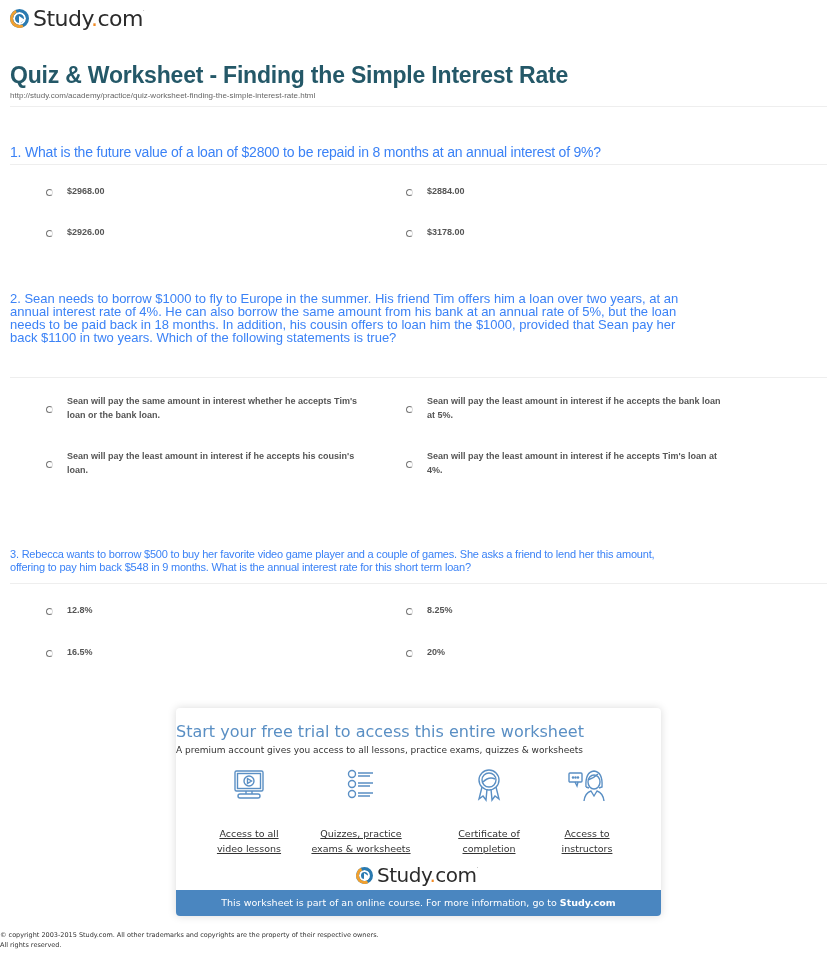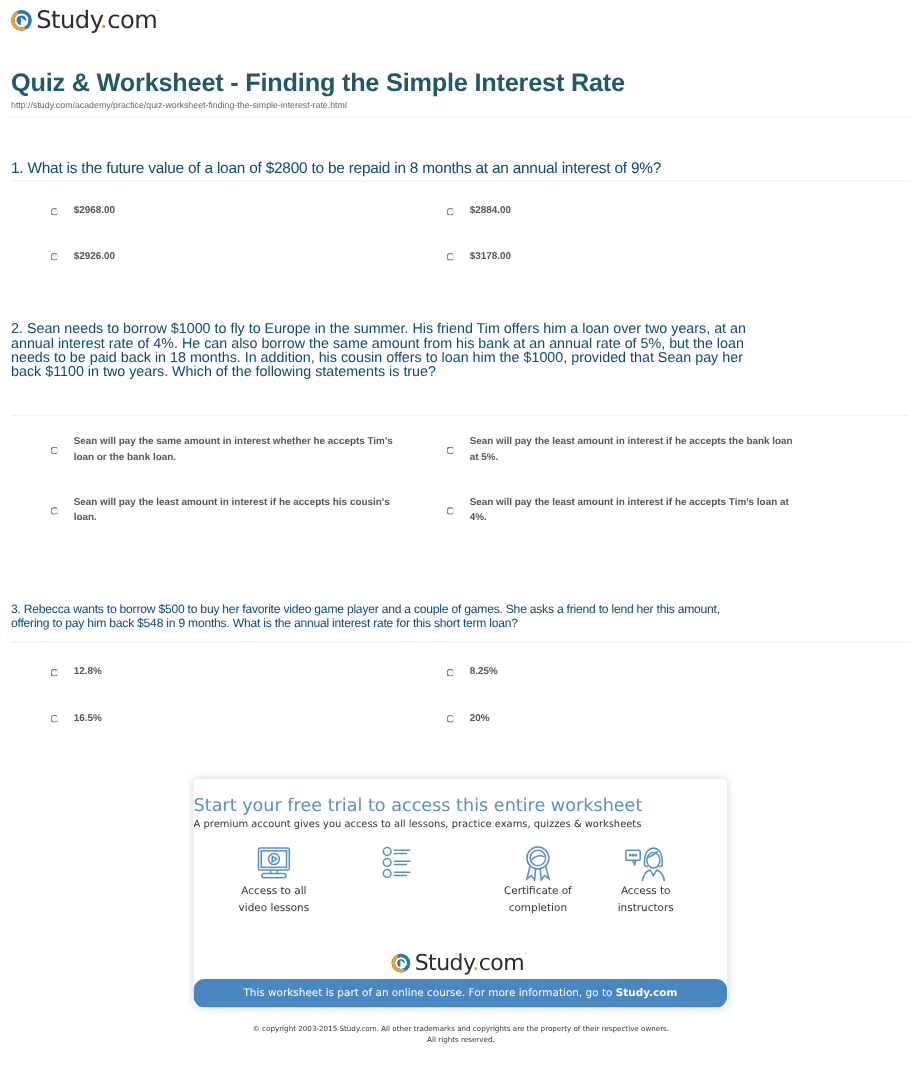--- a/index.html
+++ b/index.html
@@ -30,51 +30,51 @@
   #top-logo .play .tri { left: 6px; top: 4px; border-width: 4px 0 4px 6px; }
   #top-logo .word { font-size: 22px; margin-left: 4px; }
 
   .page-title {
     position: absolute; left: 10px; top: 62px; margin: 0;
     font-size: 23px; font-weight: bold; color: #245868; letter-spacing: -0.2px;
   }
   .page-url { position: absolute; left: 10px; top: 91px; font-size: 8px; color: #666; }
   .hr { position: absolute; left: 10px; width: 817px; height: 1px; background: #eeeeee; }
 
-  .question { position: absolute; left: 10px; width: 680px; font-size: 13px; line-height: 13px; color: #0c4a6e; }
+  .question { position: absolute; left: 10px; width: 680px; font-size: 13px; line-height: 13px; color: #3b82f6; }
   .q1 { top: 146px; font-size: 14px; letter-spacing: -0.2px; }
   .q2 { top: 292px; width: 680px; }
   .q3 { top: 548px; font-size: 11px; letter-spacing: -0.2px; }
 
   .opt { position: absolute; display: flex; align-items: center; font-size: 9px; font-weight: bold; color: #555; line-height: 14px; }
   .radio {
     width: 7px; height: 7px; border-radius: 50%; border: 1.5px solid #777; border-right-color: #ddd;
     box-sizing: border-box; margin-top: 3px; margin-right: 14px; flex-shrink: 0; background: #fff;
   }
   .opt .txt { width: 300px; }
 
   .promo {
     position: absolute; left: 176px; top: 708px; width: 485px; height: 208px; background: #fff;
     border-radius: 4px; box-shadow: 0 0 8px rgba(0,0,0,0.15); overflow: hidden;
   }
   .promo-title { position: absolute; left: 0; width: 100%; top: 14px; text-align: left; font-family: "DejaVu Sans", sans-serif; font-size: 16px; color: #5a8fc4; font-weight: normal; }
   .promo-sub { position: absolute; left: 0; width: 100%; top: 37px; font-family: "DejaVu Sans", sans-serif; font-size: 9px; color: #333; }
   .feature { position: absolute; top: 60px; width: 110px; text-align: center; }
   .feature svg { display: block; margin: 0 auto; }
-  .feature .flabel { font-family: "DejaVu Sans", sans-serif; font-size: 9.5px; color: #333; line-height: 15px; margin-top: 1px; }
+  .feature .flabel { font-family: "DejaVu Sans", sans-serif; font-size: 9.5px; color: #333; line-height: 15px; margin-top: 24px; text-decoration: underline; }
   .promo-logo { left: 180px; top: 155px; }
   .promo-logo .play { width: 17px; height: 17px; }
   .promo-logo .play .tri { left: 5px; top: 3.5px; border-width: 4px 0 4px 6px; }
   .promo-logo .word { font-size: 20px; margin-left: 4px; }
   .promo-bar {
     position: absolute; left: 0; bottom: 0; width: 100%; height: 26px; background: #4a86c0;
-    color: #fff; font-family: "DejaVu Sans", sans-serif; font-size: 9.5px; text-align: center; line-height: 26px; border-radius: 10px;
+    color: #fff; font-family: "DejaVu Sans", sans-serif; font-size: 9.5px; text-align: center; line-height: 26px;
   }
   .promo-bar b { font-weight: bold; }
-  .copyright { position: absolute; left: 0; top: 930px; width: 838px; text-align: center; font-family: "DejaVu Sans", sans-serif; font-size: 6.5px; color: #333; line-height: 10px; }
+  .copyright { position: absolute; left: 0; top: 930px; width: 838px; text-align: left; font-family: "DejaVu Sans", sans-serif; font-size: 6.5px; color: #333; line-height: 10px; }
 </style>
 </head>
 <body>
 
 <div class="logo" id="top-logo">
   <span class="play">
       <span class="tri"></span>
     </span>
   <span class="word"><span>Study</span><span class="dot">.</span><span>com</span><sup>.</sup></span>
 </div>
@@ -162,20 +162,21 @@
     <span>
       <svg width="34" height="34" viewBox="0 0 34 34" fill="none" stroke="#5a8fc4" stroke-width="1.4">
         <circle cx="8" cy="6" r="3.5"></circle>
           <path d="M14 5 H29 M14 8 H26"></path>
         <circle cx="8" cy="16" r="3.5"></circle>
           <path d="M14 15 H29 M14 18 H26"></path>
         <circle cx="8" cy="26" r="3.5"></circle>
           <path d="M14 25 H29 M14 28 H26"></path>
       </svg>
     </span>
+    <div class="flabel"><span>Quizzes, practice</span><br><span>exams &amp; worksheets</span></div>
   </div>
 
   <div class="feature" style="left:258px">
     <span>
       <svg width="34" height="34" viewBox="0 0 34 34" fill="none" stroke="#5a8fc4" stroke-width="1.4">
         <circle cx="17" cy="12" r="10"></circle>
         <circle cx="17" cy="12" r="7"></circle>
         <path d="M11 14 Q17 8 23 11"></path>
         <path d="M10 19 L7 31 L11 28 L14 32 L15 21"></path>
         <path d="M24 19 L27 31 L23 28 L20 32 L19 21"></path>

